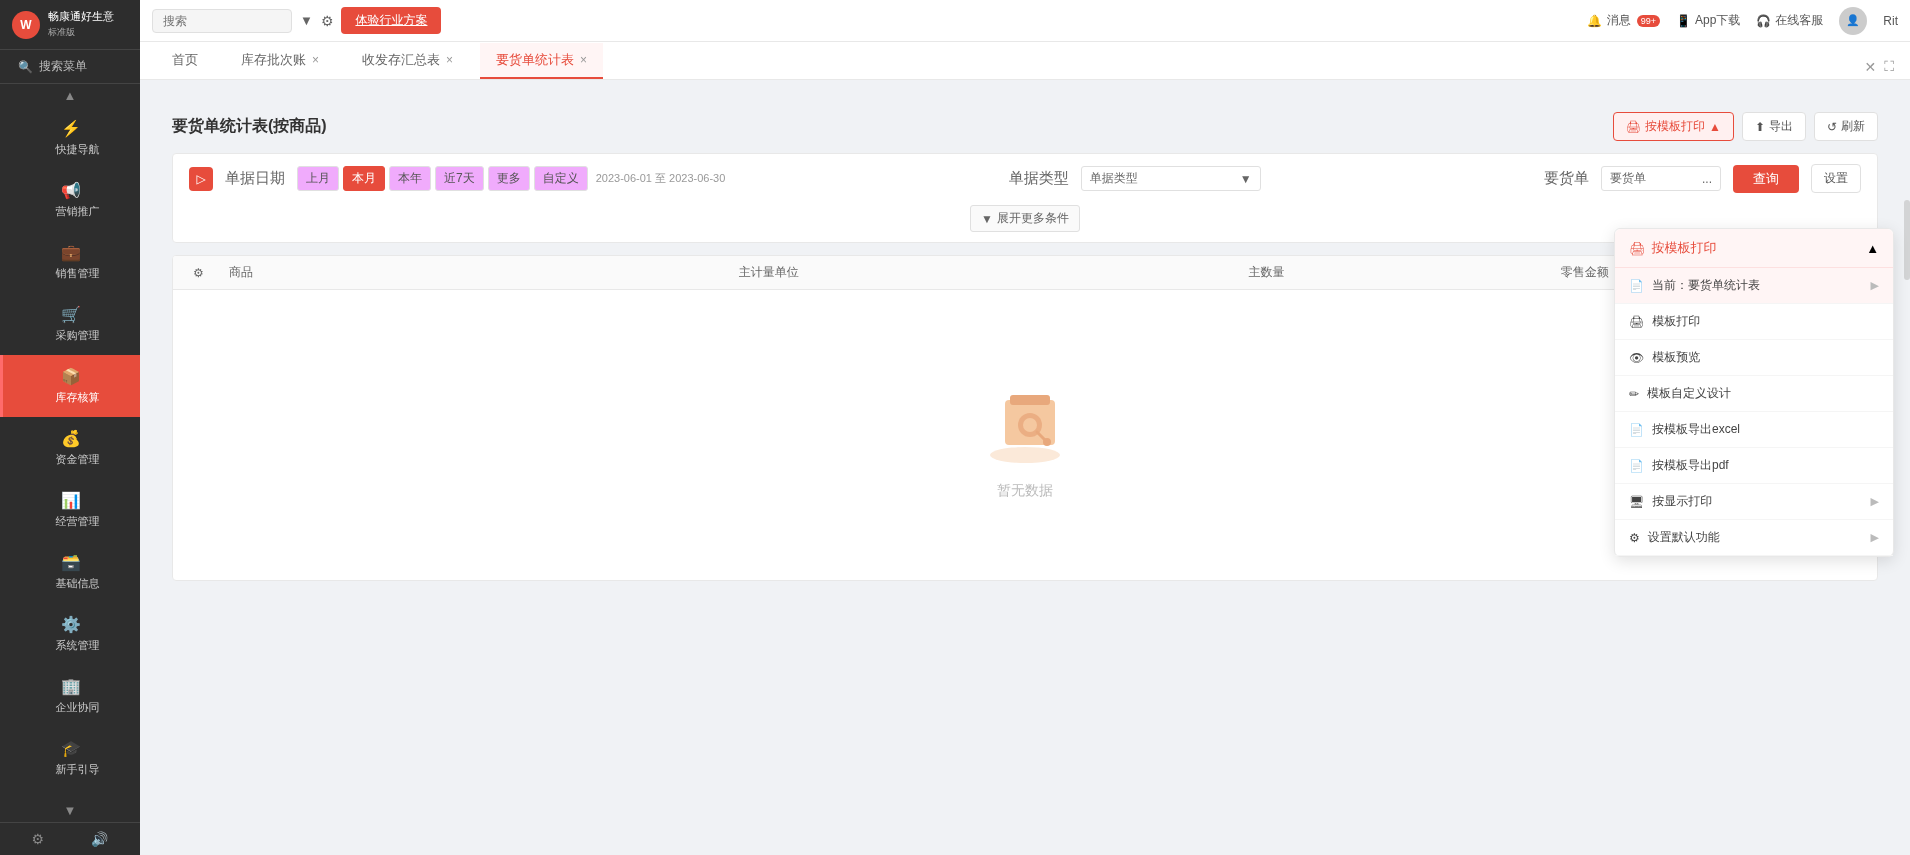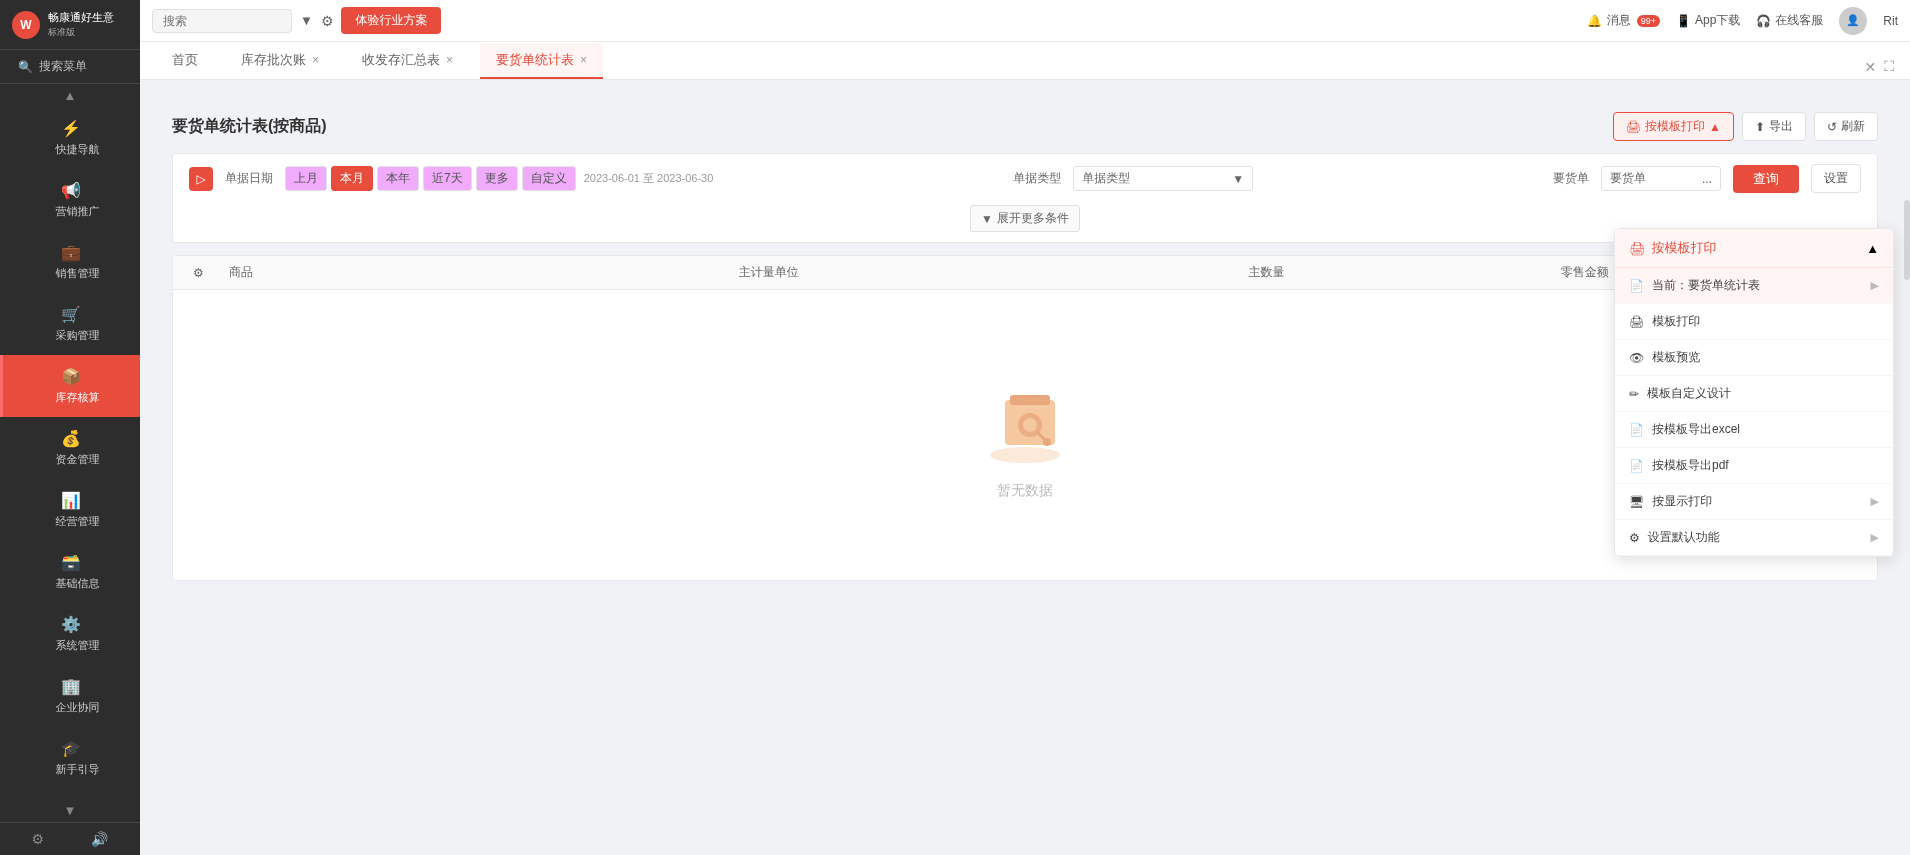--- a/index.html
+++ b/index.html
@@ -29,21 +29,21 @@
       border-radius: 50%;
       display: flex;
       align-items: center;
       justify-content: center;
       color: white;
       font-size: 12px;
       font-weight: bold;
       margin-right: 8px;
       flex-shrink: 0;
     }
-    .logo-text { font-size: 11px; color: #fff; line-height: 1.4; }
+    .logo-text { font-size: 11px; color: #fff; line-height: 1.4; font-family: Liberation Mono, monospace; }
     .logo-badge { font-size: 9px; color: #aaa; }
     .sidebar-search {
       display: flex;
       align-items: center;
       padding: 8px 12px;
       border-bottom: 1px solid #444;
       cursor: pointer;
     }
     .sidebar-search span { font-size: 12px; color: #bbb; margin-left: 6px; }
     .sidebar-nav { flex: 1; overflow-y: auto; }
@@ -98,20 +98,21 @@
     .topbar-chevron { color: #666; cursor: pointer; }
     .topbar-gear { color: #666; cursor: pointer; font-size: 14px; }
     .topbar-btn {
       background: #e74c3c;
       color: white;
       border: none;
       border-radius: 4px;
       padding: 5px 14px;
       font-size: 12px;
       cursor: pointer;
+      text-decoration: underline;
     }
     .topbar-right {
       margin-left: auto;
       display: flex;
       align-items: center;
       gap: 16px;
     }
     .topbar-right .icon-group {
       display: flex;
       align-items: center;
@@ -225,21 +226,21 @@
       border-radius: 4px;
       padding: 10px 16px;
       margin-bottom: 12px;
     }
     .filter-row {
       display: flex;
       align-items: center;
       gap: 12px;
       flex-wrap: wrap;
     }
-    .filter-label { font-size: 12px; color: #666; white-space: nowrap; }
+    .filter-label { font-size: 15px; color: #666; white-space: nowrap; }
     .date-btns { display: flex; gap: 4px; align-items: center; }
     .date-btn {
       padding: 3px 8px;
       border: 1px solid #e0e0e0;
       border-radius: 3px;
       background: #f0abfc;
       font-size: 12px;
       color: #555;
       cursor: pointer;
     }

